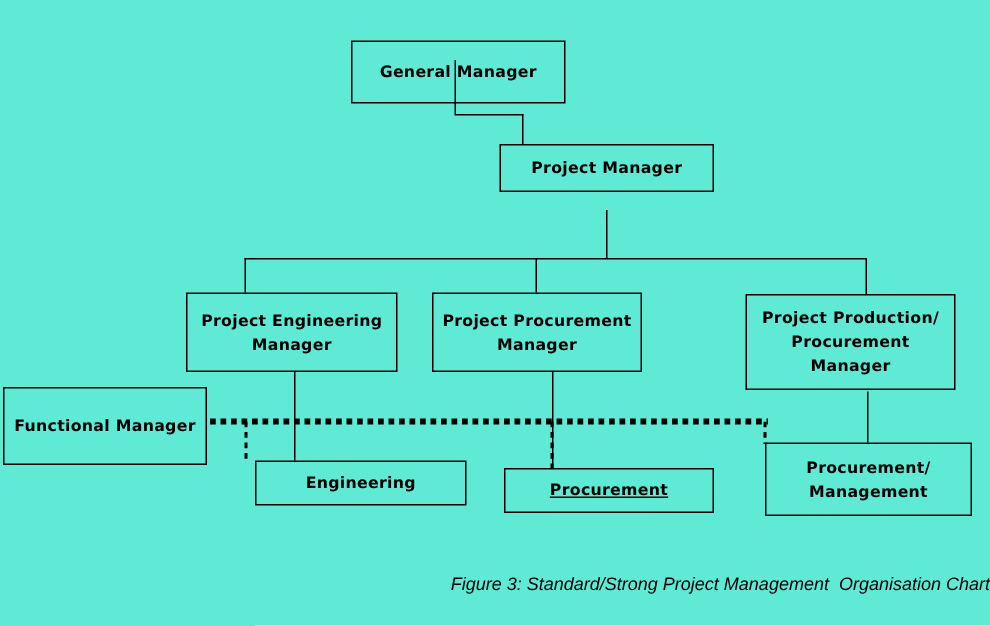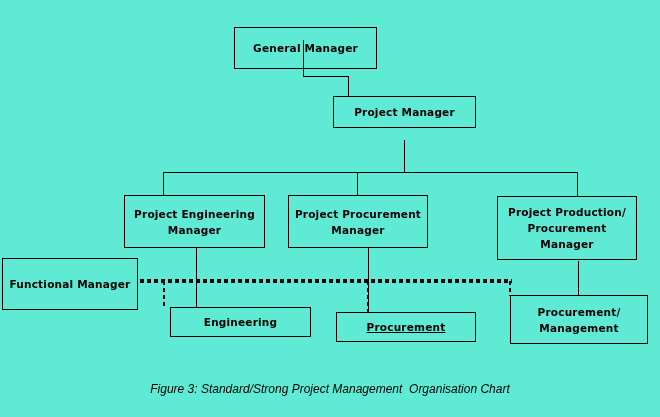--- a/index.html
+++ b/index.html
@@ -67,21 +67,21 @@
     width: 2px;
     z-index: 4;
     background-image: linear-gradient(to bottom, #000 0 4px, transparent 4px 7px);
     background-size: 2px 7px;
     background-repeat: repeat-y;
   }
   #caption {
     position: absolute;
     left: 0;
     right: 0;
-    text-align: center;
+    text-align: right;
     font-family: "Liberation Sans", sans-serif;
     font-style: italic;
     font-size: 12px;
     color: #000000;
     white-space: pre;
   }
 </style>
 </head>
 <body>
 

